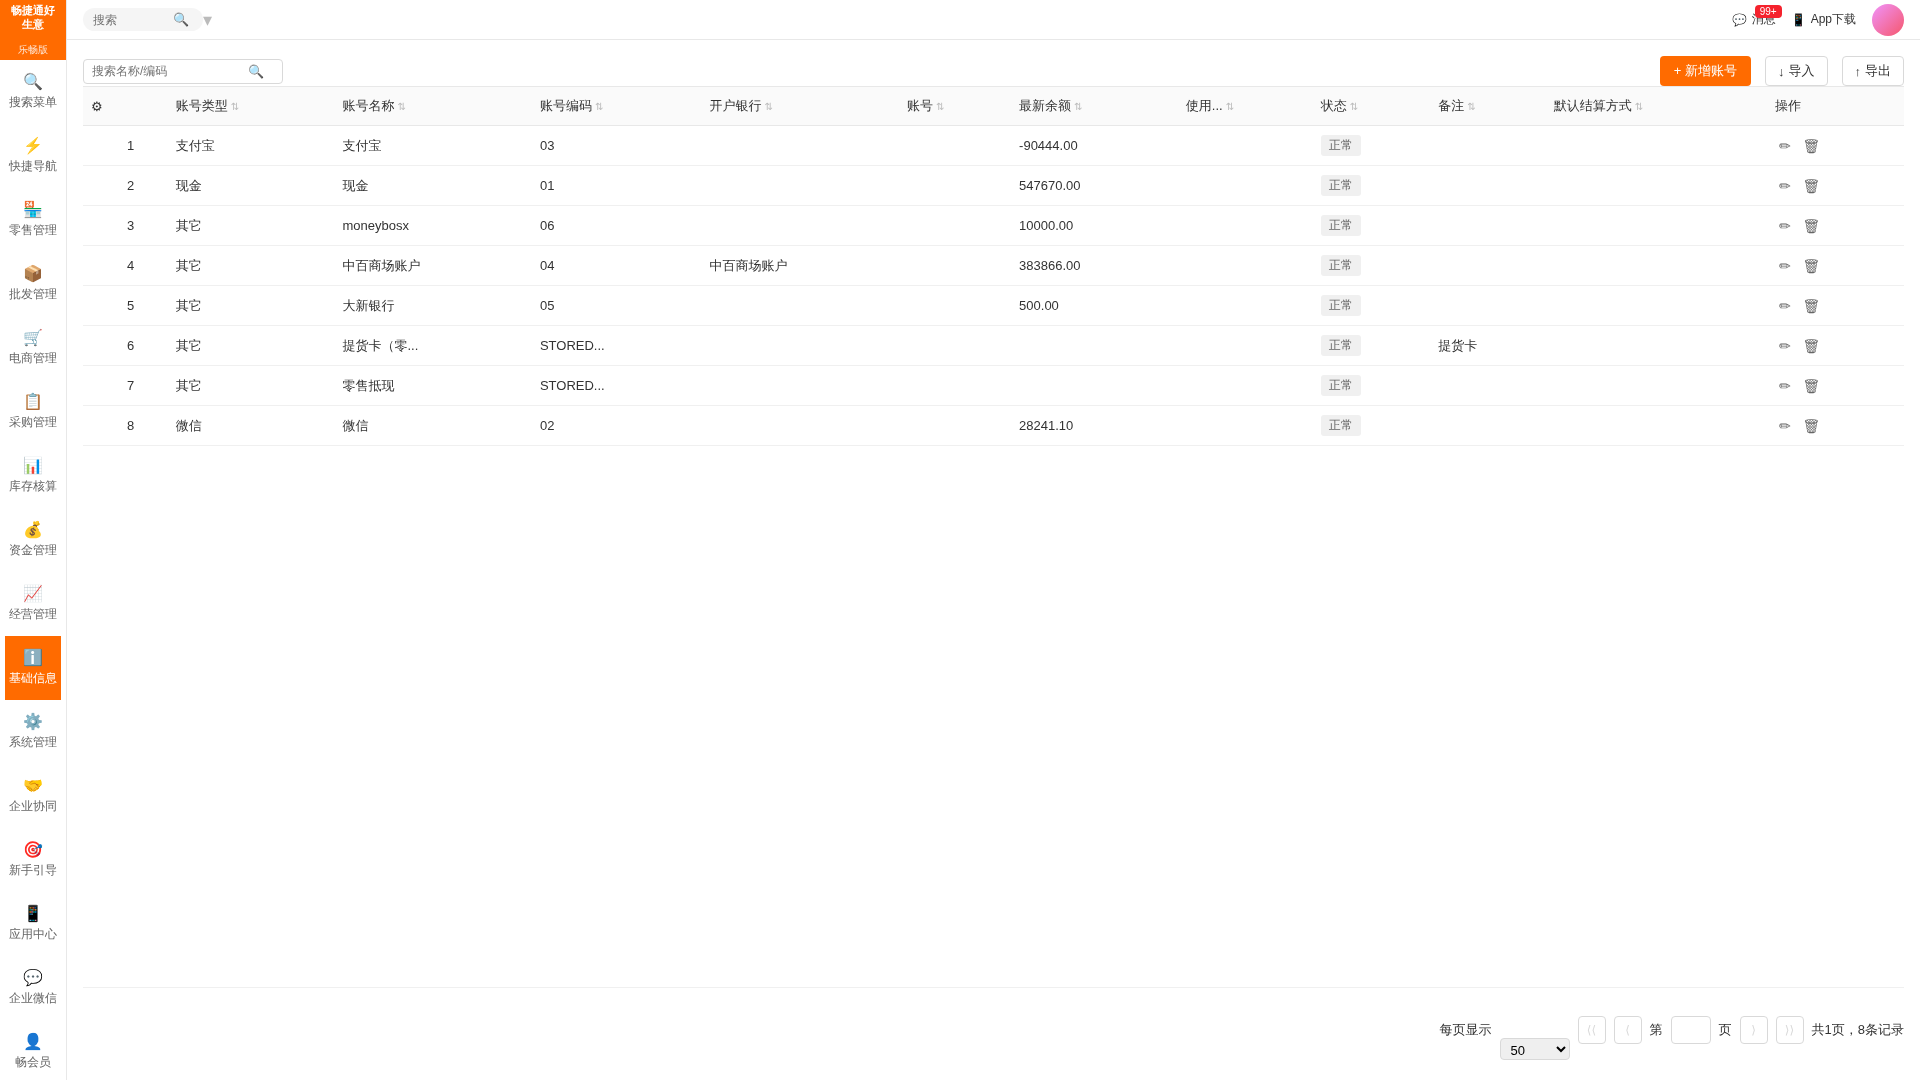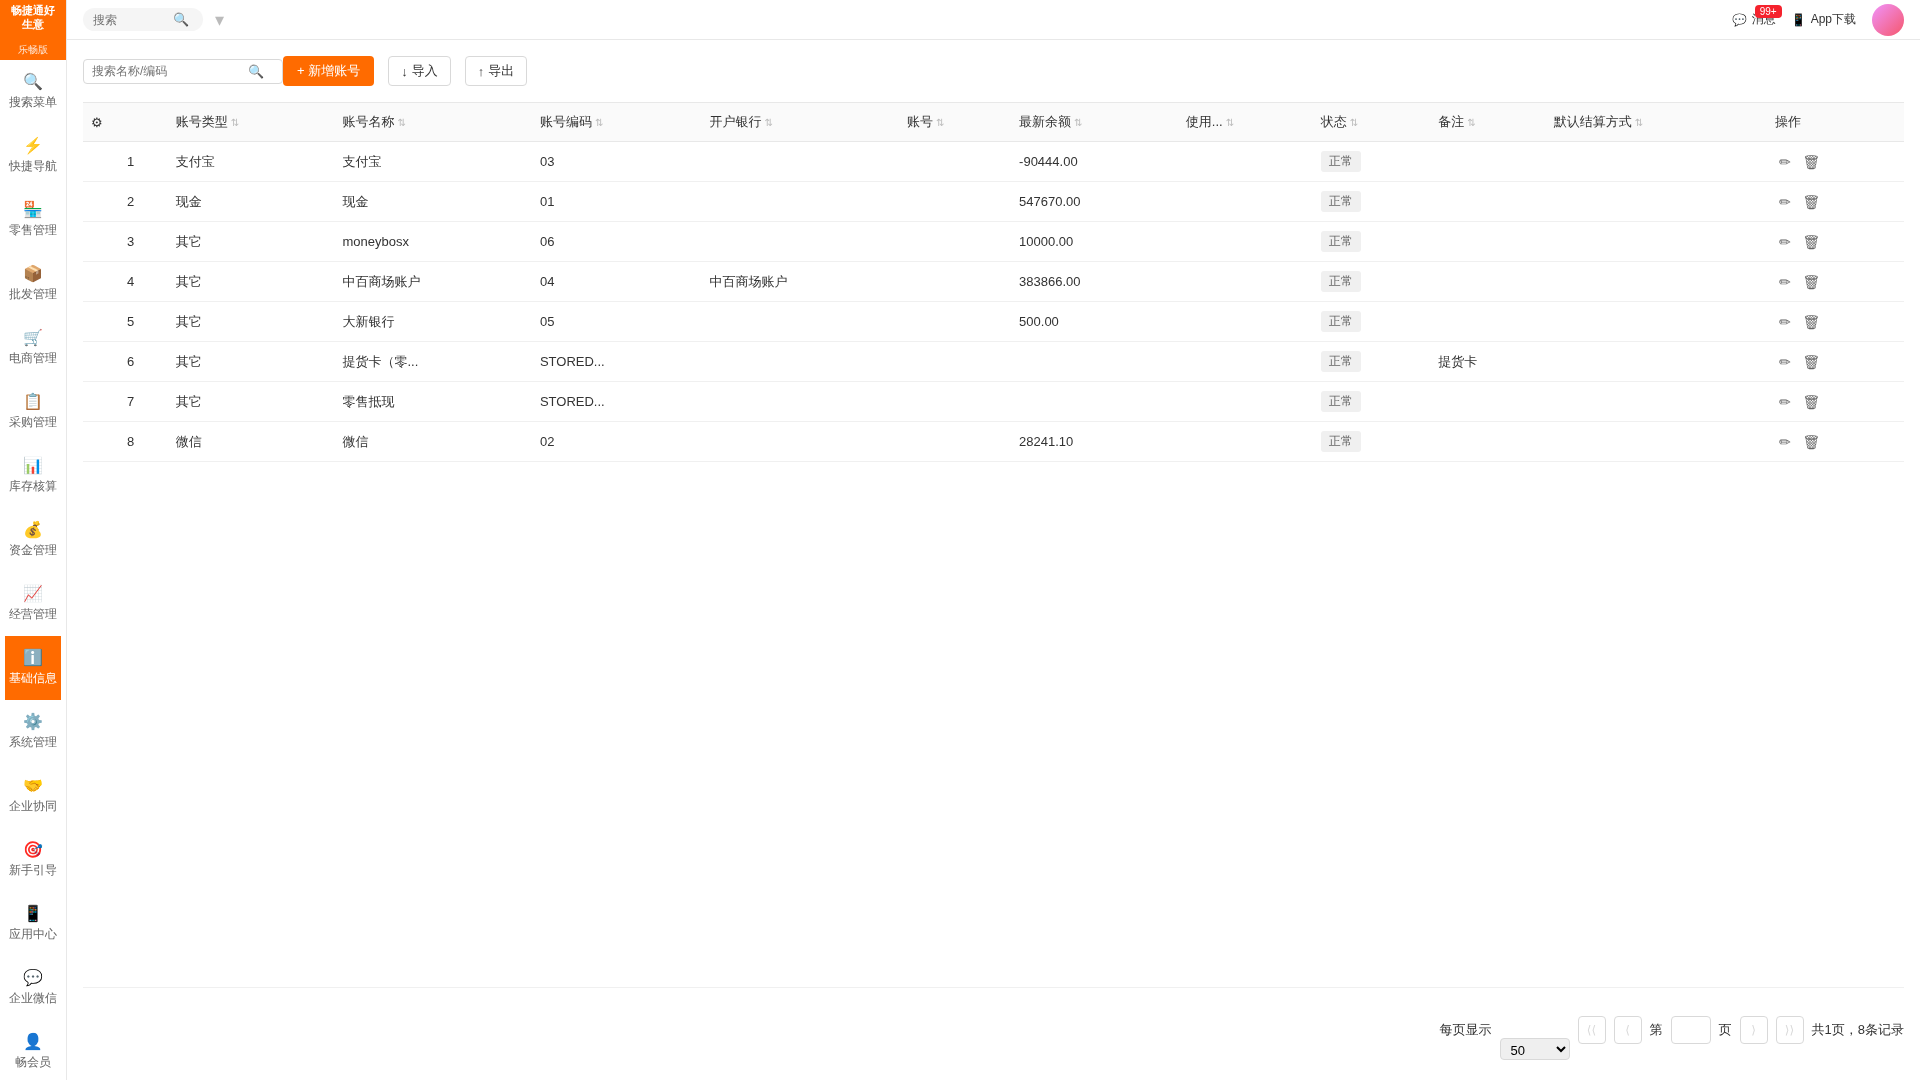--- a/index.html
+++ b/index.html
@@ -73,21 +73,20 @@
       background: #fff;
       display: flex;
       align-items: center;
       justify-content: space-between;
       padding: 0 16px;
       border-bottom: 1px solid #e8e8e8;
     }
     .topbar-left {
       display: flex;
       align-items: flex-end;
-      gap: 12px;
     }
     .topbar-search {
       display: flex;
       align-items: center;
       background: #f5f5f5;
       border-radius: 14px;
       padding: 4px 10px;
       width: 120px;
     }
     .topbar-search input {
@@ -181,21 +180,22 @@
       display: flex;
       flex-direction: column;
       overflow: hidden;
       padding: 16px;
     }
 
     
     .content-toolbar {
       display: flex;
       align-items: center;
-      margin-bottom: 16px;
+      justify-content: space-between;
+      margin-bottom: 0;
     }
     .search-input-wrap {
       display: flex;
       align-items: center;
       border: 1px solid #d9d9d9;
       border-radius: 4px;
       padding: 4px 8px;
       width: 200px;
       gap: 6px;
     }

